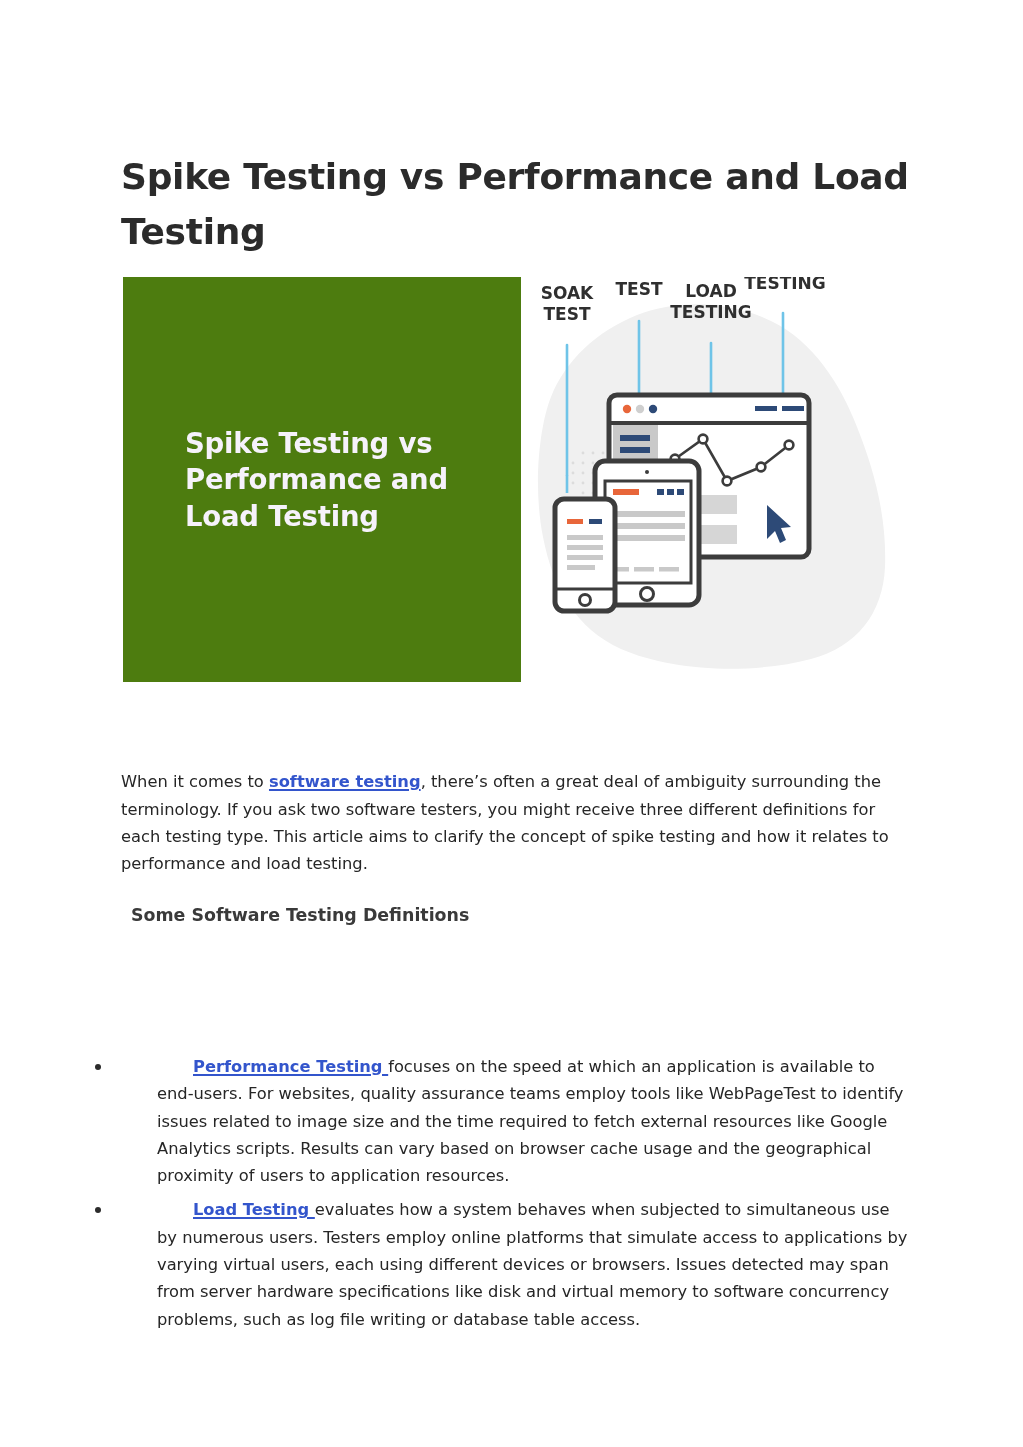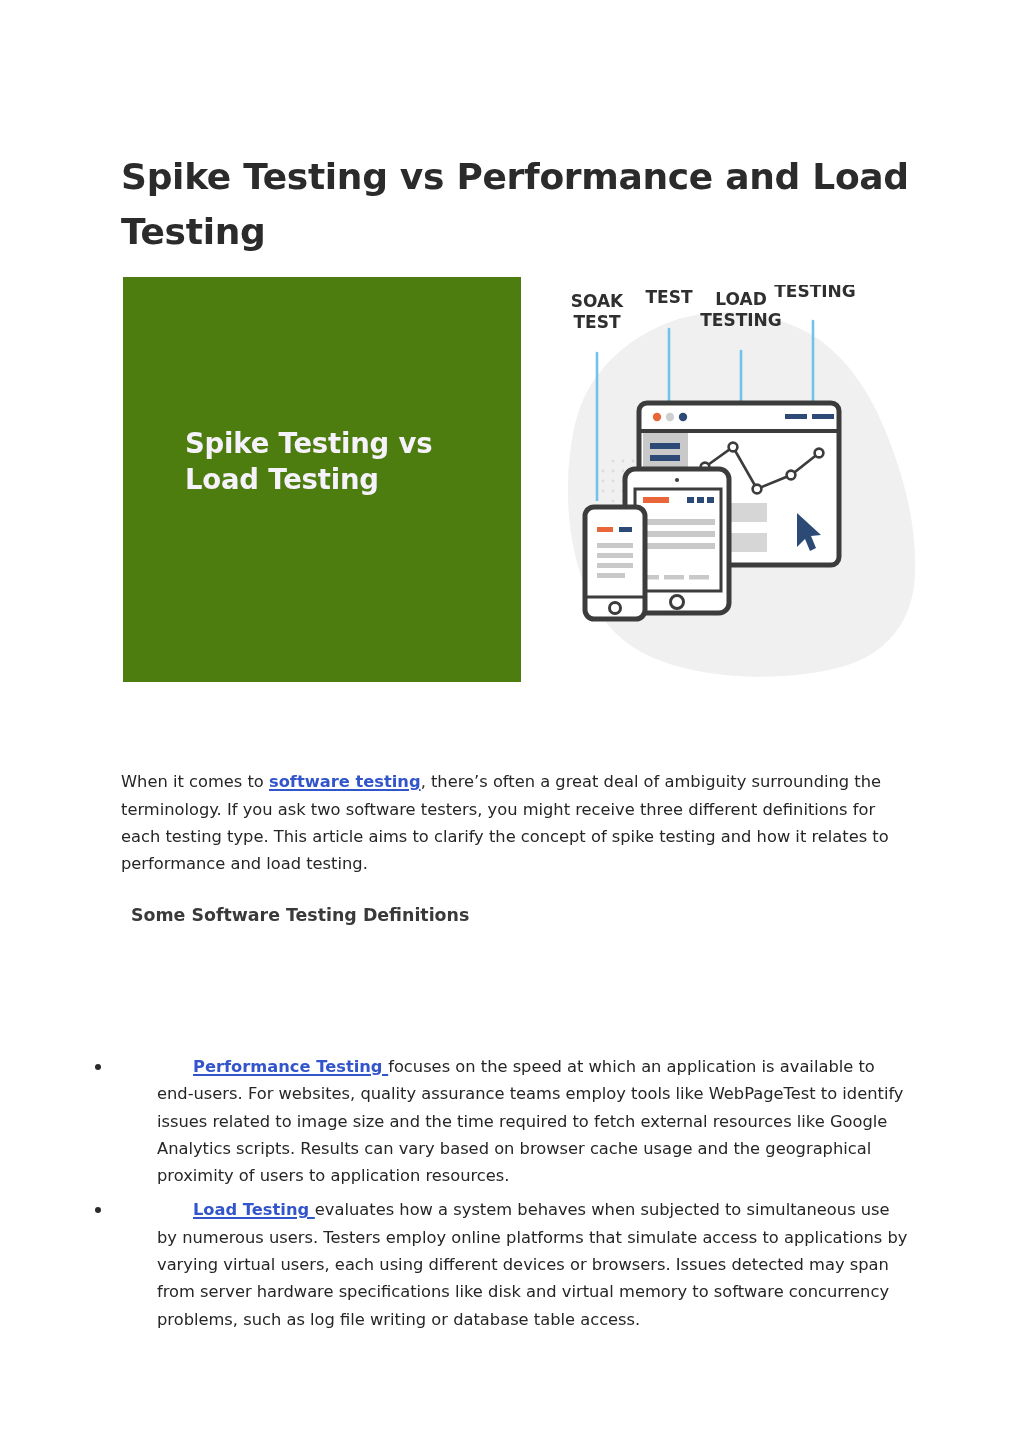--- a/index.html
+++ b/index.html
@@ -62,25 +62,24 @@
     font-weight: bold;
     line-height: 1.32;
     color: #f6f2fb;
     letter-spacing: -0.2px;
   }
 
   
   .illus {
     position: absolute;
     left: 398px;
-    top: 8px;
+    top: 0;
     width: 368px;
     height: 406px;
     overflow: hidden;
-    margin-left: 30px;
   }
   .illus svg { display: block; }
 
   
   .body-block {
     position: absolute;
     left: 121px;
     width: 782px;
     font-family: "DejaVu Sans", sans-serif;
     font-size: 16.3px;
@@ -142,20 +141,21 @@
 
 <div class="page">
 
   <h1 class="doc-title">Spike Testing vs Performance and Load Testing</h1>
 
   <div class="figure">
 
     <div class="figure-purple">
       <div class="figure-purple-text">
         <div>Spike Testing vs</div>
+        <div>Performance and</div>
         <div>Load Testing</div>
       </div>
     </div>
 
     <div class="illus">
       <svg width="368" height="406" viewBox="0 0 368 406" xmlns="http://www.w3.org/2000/svg">
 
         <g>
           <path d="M30 120 C18 150 12 210 22 260 C32 312 56 352 100 372 C150 394 230 398 290 382
                    C336 370 362 336 364 290 C366 238 352 190 336 150 C320 108 292 64 250 44

